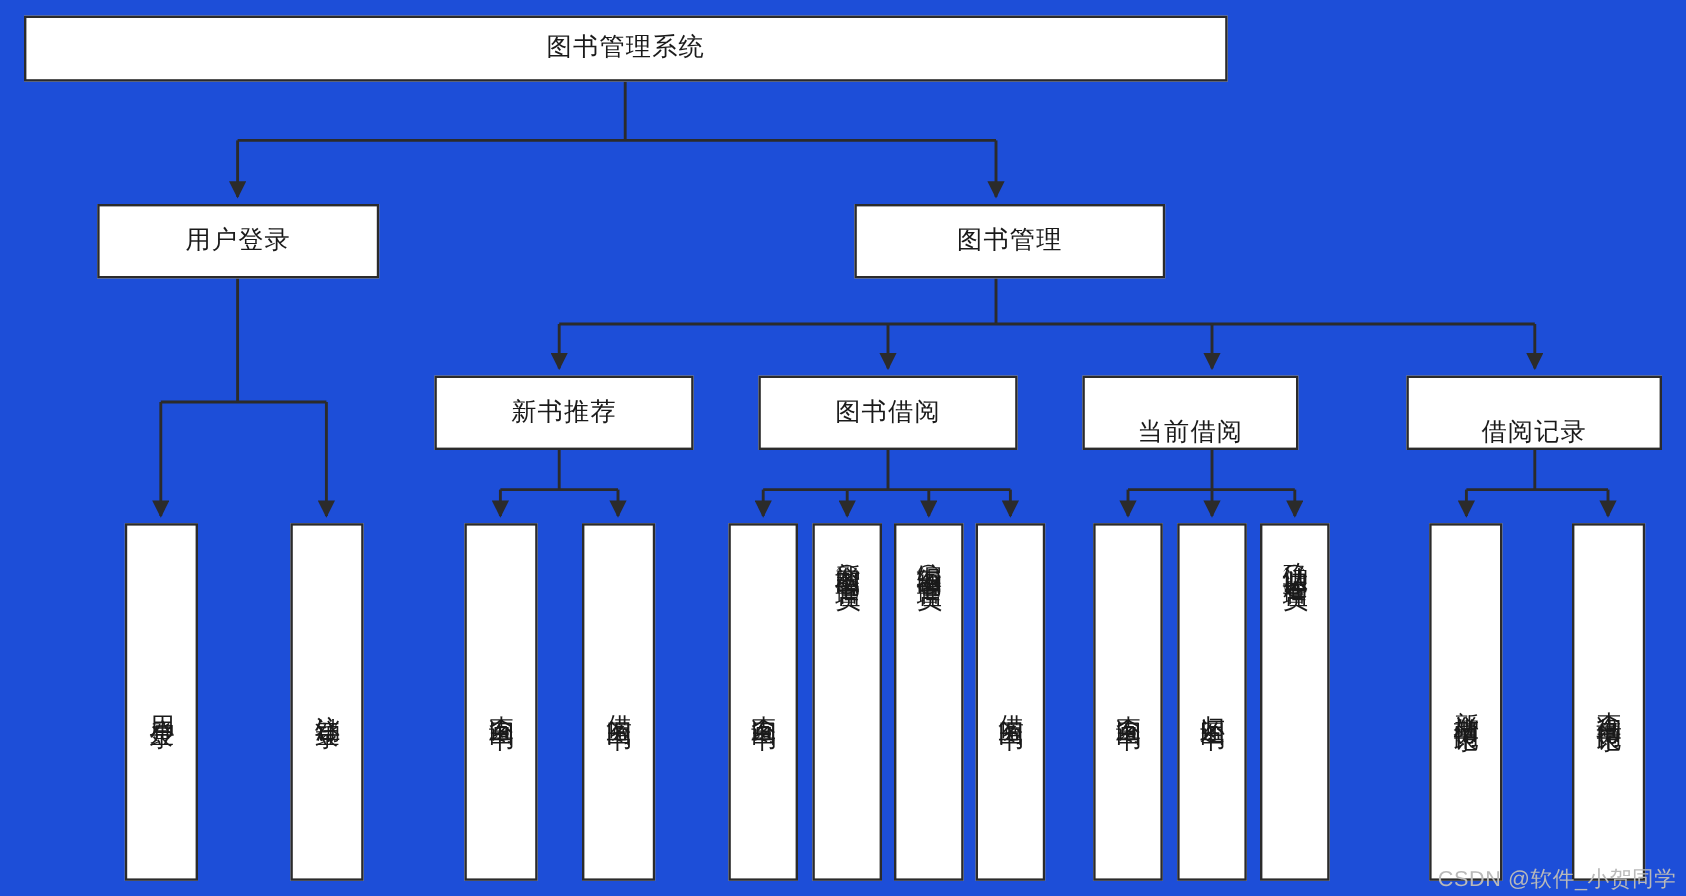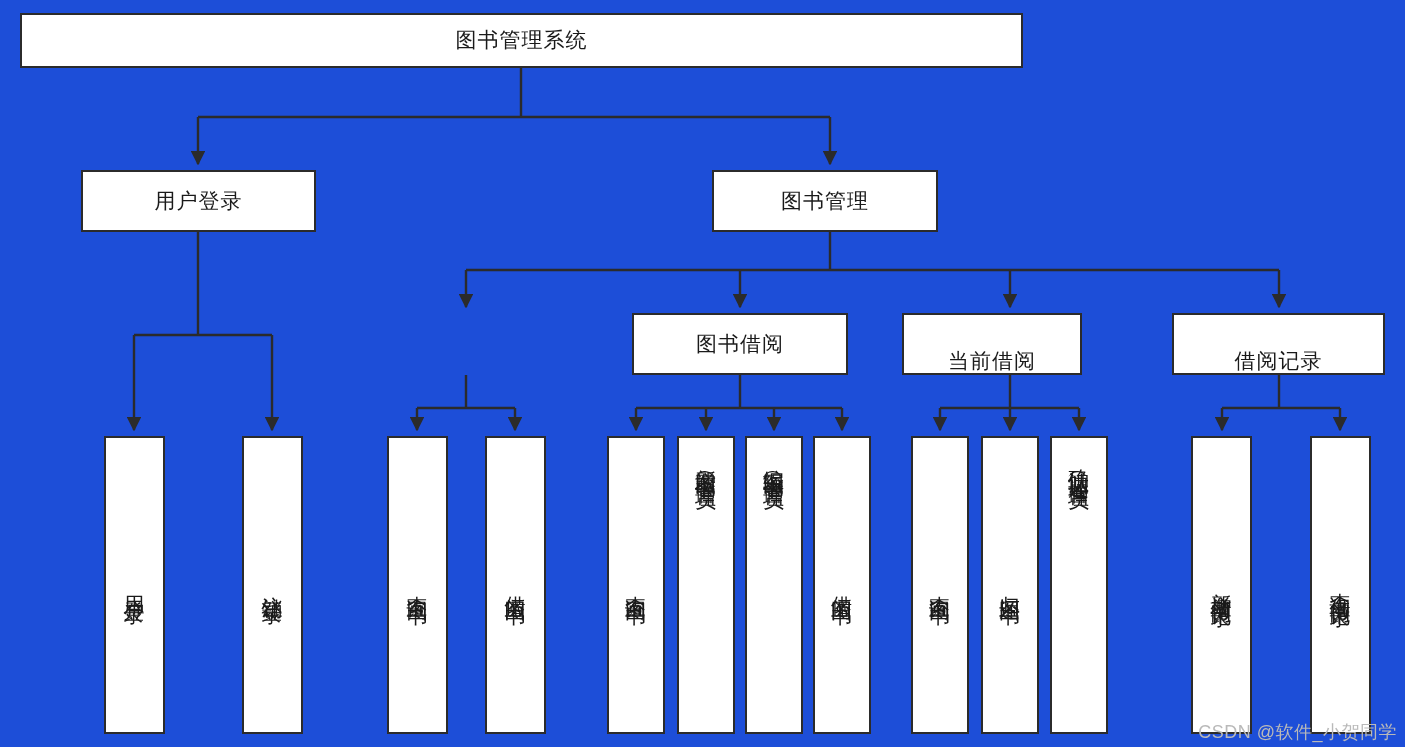--- a/index.html
+++ b/index.html
@@ -125,24 +125,27 @@
     </g>
   </svg>
 
   <div class="node node-h" style="left:20px; top:13px; width:1003px; height:55px;">
     <span class="label">图书管理系统</span>
   </div>
 
   <div class="node node-h" style="left:81px; top:170px; width:235px; height:62px;">
     <span class="label">用户登录</span>
   </div>
-  <div class="node node-h" style="left:712px; top:170px; width:226px; height:62px;align-items:center;">
+  <div class="node node-h" style="left:712px; top:170px; width:259px; height:62px;align-items:center;">
     <span class="label">图书管理</span>
   </div>
 
+  <div class="node node-h" style="left:362px; top:313px; width:216px; height:62px;">
+    <span class="label">新书推荐</span>
+  </div>
   <div class="node node-h" style="left:632px; top:313px; width:216px; height:62px;">
     <span class="label">图书借阅</span>
   </div>
   <div class="node node-h" style="left:902px; top:313px; width:180px; height:62px;align-items:flex-end;">
     <span class="label">当前借阅</span>
   </div>
   <div class="node node-h" style="left:1172px; top:313px; width:213px; height:62px;align-items:flex-end;">
     <span class="label">借阅记录</span>
   </div>
 

